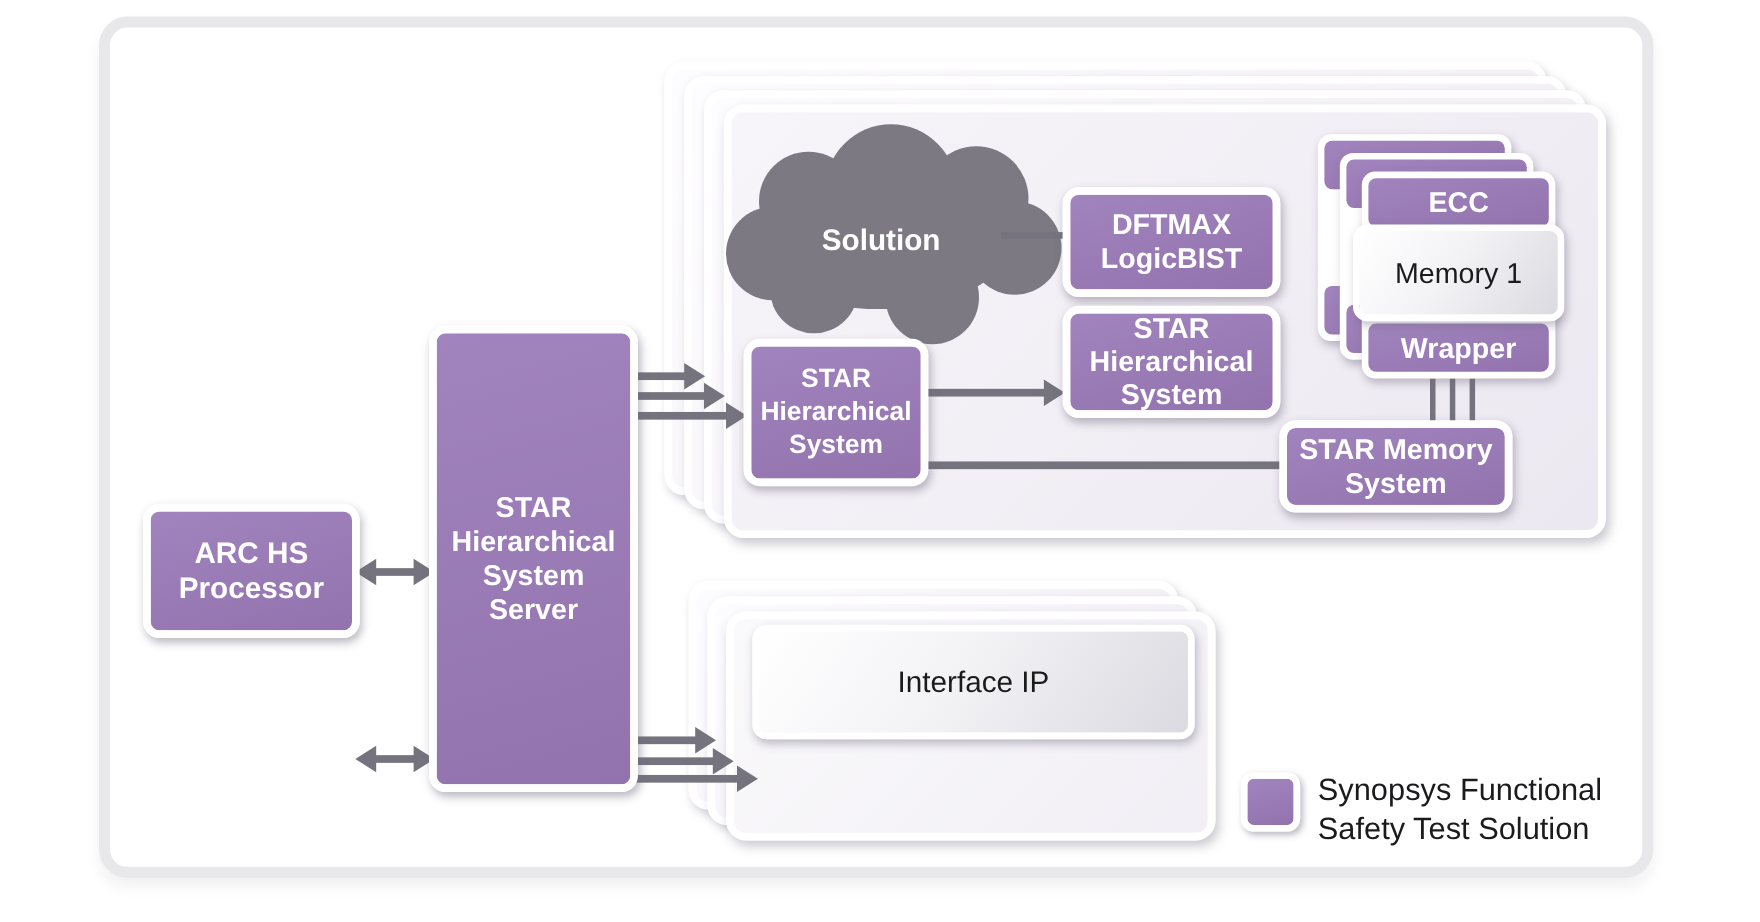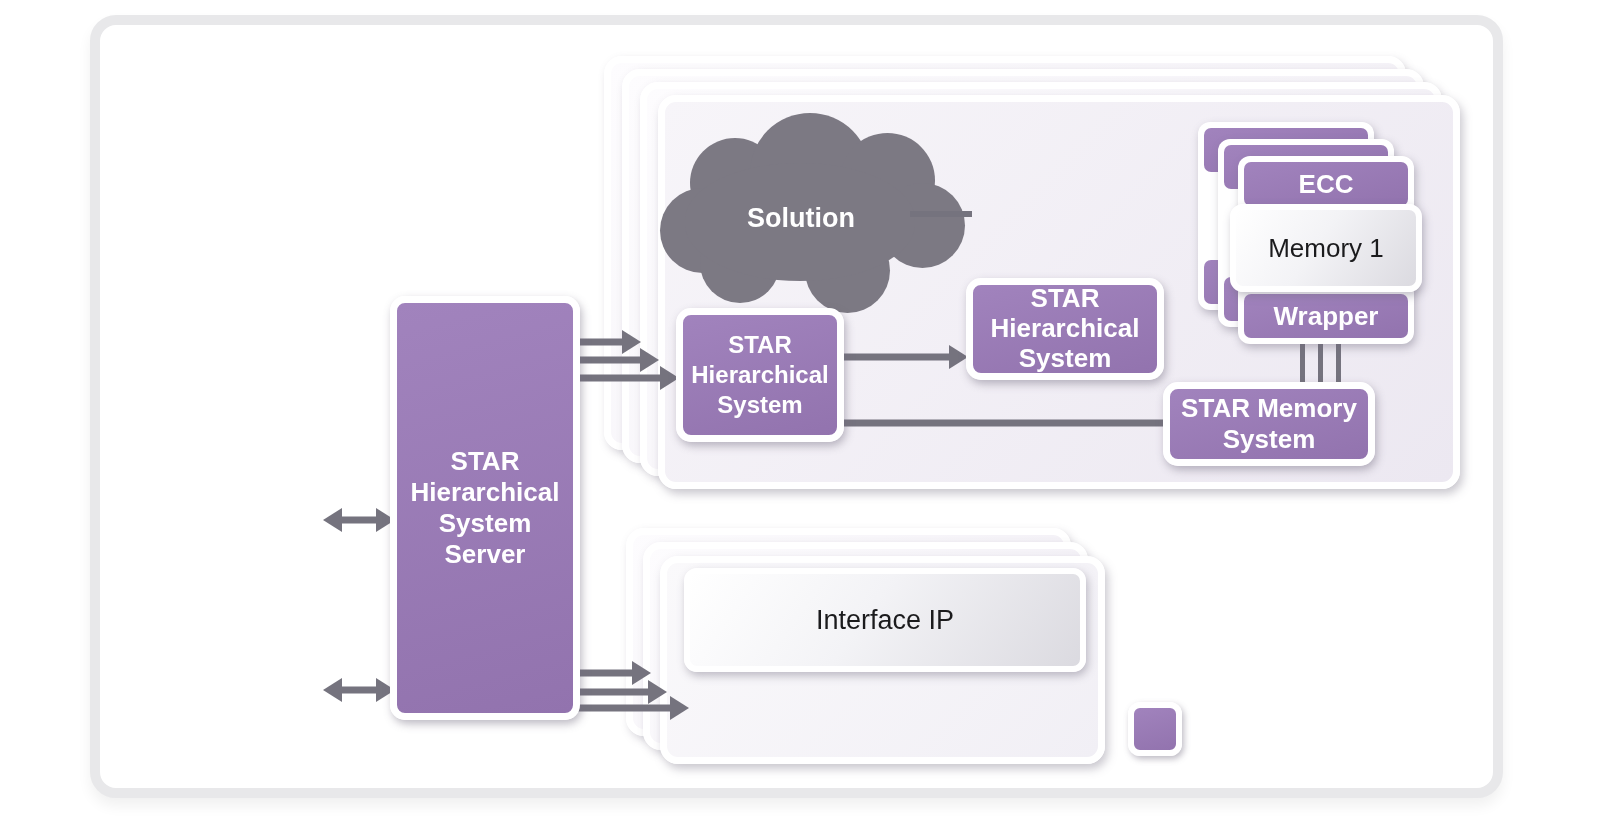--- a/index.html
+++ b/index.html
@@ -117,20 +117,24 @@
     <div class="puff" style="left:5px;top:80px;width:85px;height:85px;"></div>
     <div class="puff" style="left:225px;top:75px;width:85px;height:85px;"></div>
     <div class="puff" style="left:45px;top:115px;width:80px;height:80px;"></div>
     <div class="puff" style="left:150px;top:120px;width:85px;height:85px;"></div>
     <div class="cloud-core" style="left:30px;top:55px;width:230px;height:118px;"></div>
     <div class="cloud-label" style="top:95px;">Solution</div>
   </div>
 
   <div class="hline" style="left:910px;top:211px;width:62px;"></div>
 
+  <div class="node fs26" style="left:966px;top:170px;width:198px;height:100px;">
+    <div>DFTMAX</div>
+    <div>LogicBIST</div>
+  </div>
 
   <div class="node fs26" style="left:966px;top:278px;width:198px;height:102px;line-height:1.15;">
     <div>STAR</div>
     <div>Hierarchical</div>
     <div>System</div>
   </div>
 
   <div class="node fs24" style="left:676px;top:308px;width:168px;height:134px;line-height:1.25;">
     <div>STAR</div>
     <div>Hierarchical</div>
@@ -170,20 +174,24 @@
       <div class="head-r"></div>
   </div>
 
   <div class="layer" style="left:626px;top:528px;width:445px;height:208px;z-index:1;"></div>
   <div class="layer" style="left:643px;top:542px;width:445px;height:208px;z-index:1;"></div>
   <div class="panel-front lite" style="left:660px;top:556px;width:445px;height:208px;z-index:2;"></div>
 
   <div class="gbox" style="left:684px;top:568px;width:402px;height:104px;">Interface IP</div>
 
 
+  <div class="node fs27" style="left:130px;top:458px;width:197px;height:122px;">
+    <div>ARC HS</div>
+    <div>Processor</div>
+  </div>
 
 
   <div class="node fs26" style="left:390px;top:296px;width:190px;height:424px;">
     <div>STAR</div>
     <div>Hierarchical</div>
     <div>System</div>
     <div>Server</div>
   </div>
 
   <div class="arr double" style="left:323px;top:506px;width:72px;height:28px;">
@@ -217,14 +225,18 @@
   <div class="arr single" style="left:575px;top:679px;width:92px;height:26px;">
     <div class="shaft"></div>
       <div class="head-r"></div>
   </div>
   <div class="arr single" style="left:575px;top:695px;width:114px;height:26px;">
     <div class="shaft"></div>
       <div class="head-r"></div>
   </div>
 
   <div class="legend-swatch" style="left:1128px;top:702px;"></div>
+  <div class="legend-text" style="left:1198px;top:700px;">
+    <div>Synopsys Functional</div>
+    <div>Safety Test Solution</div>
+  </div>
 
 </div>
 
 </body></html>

